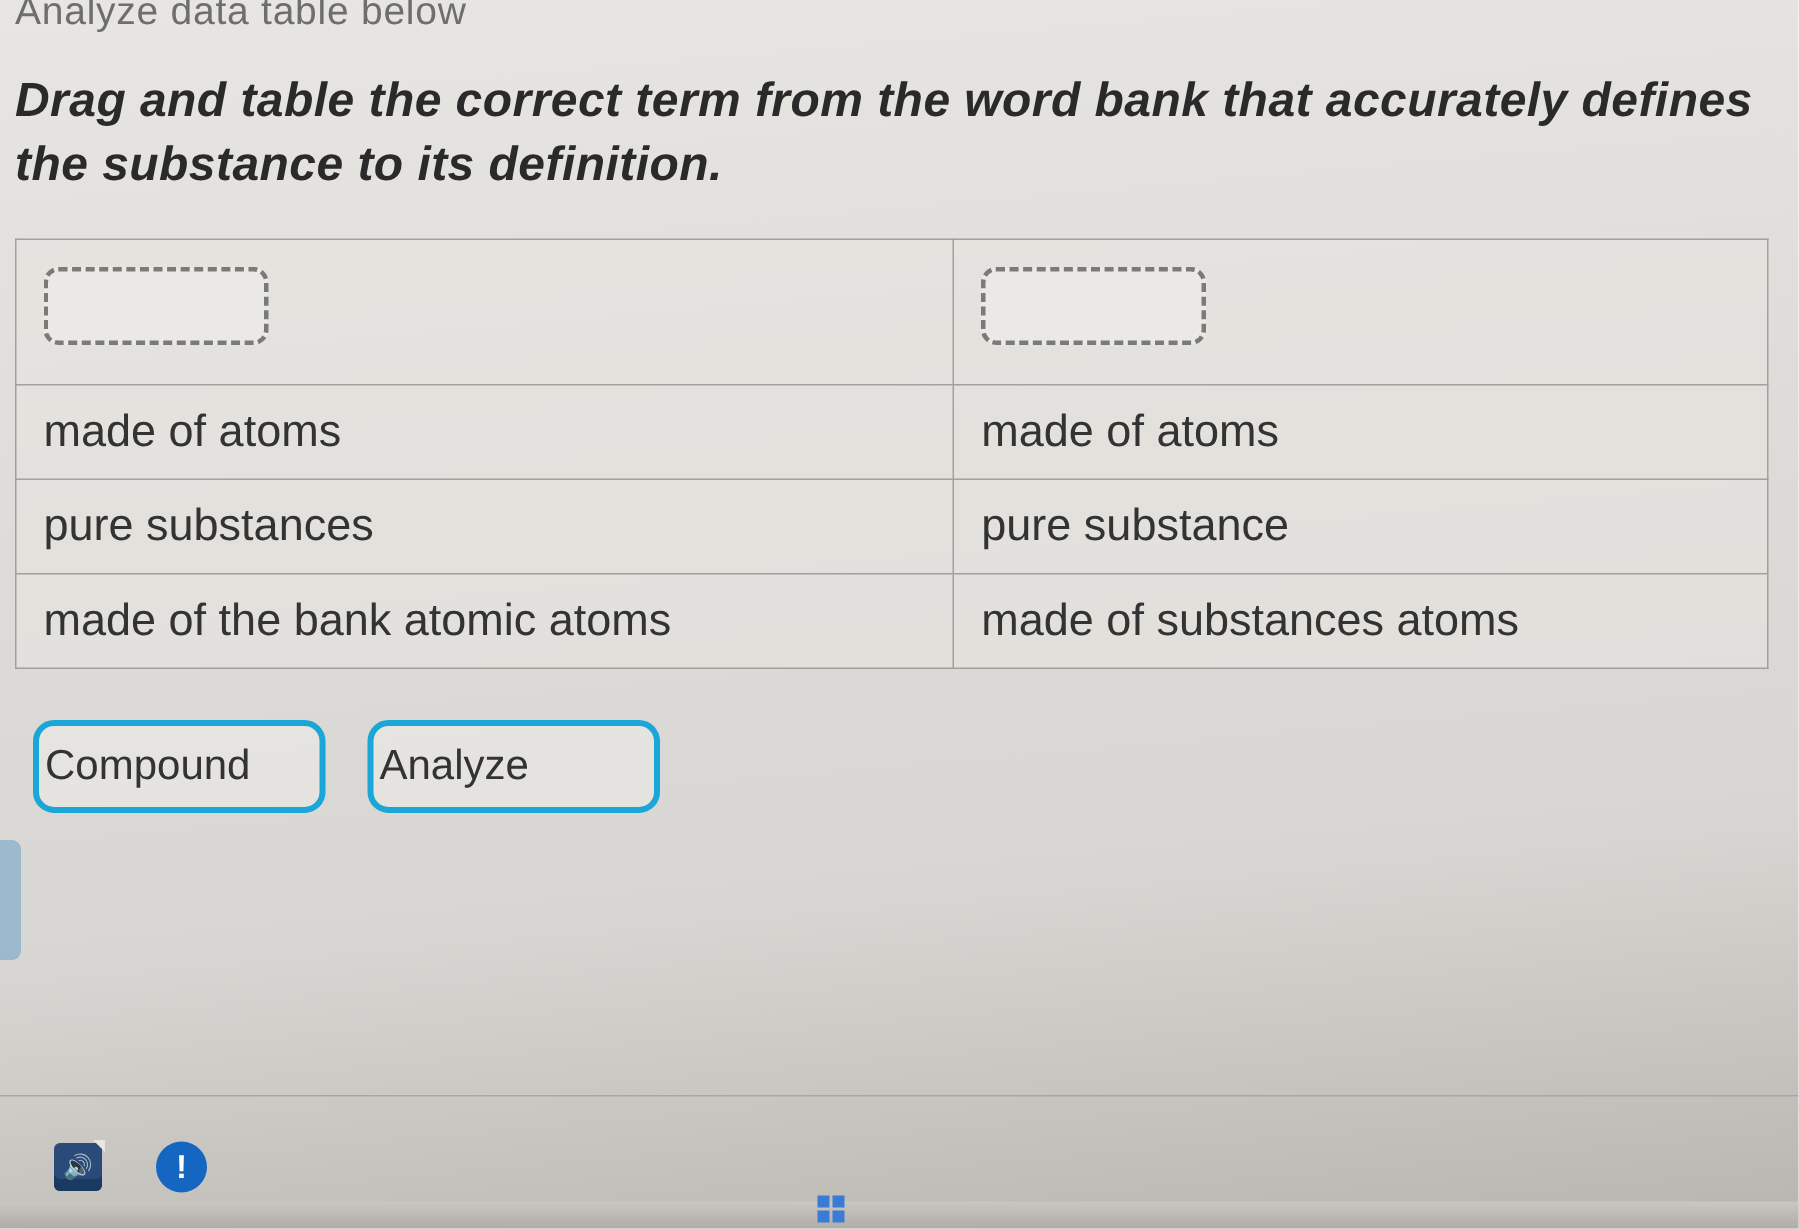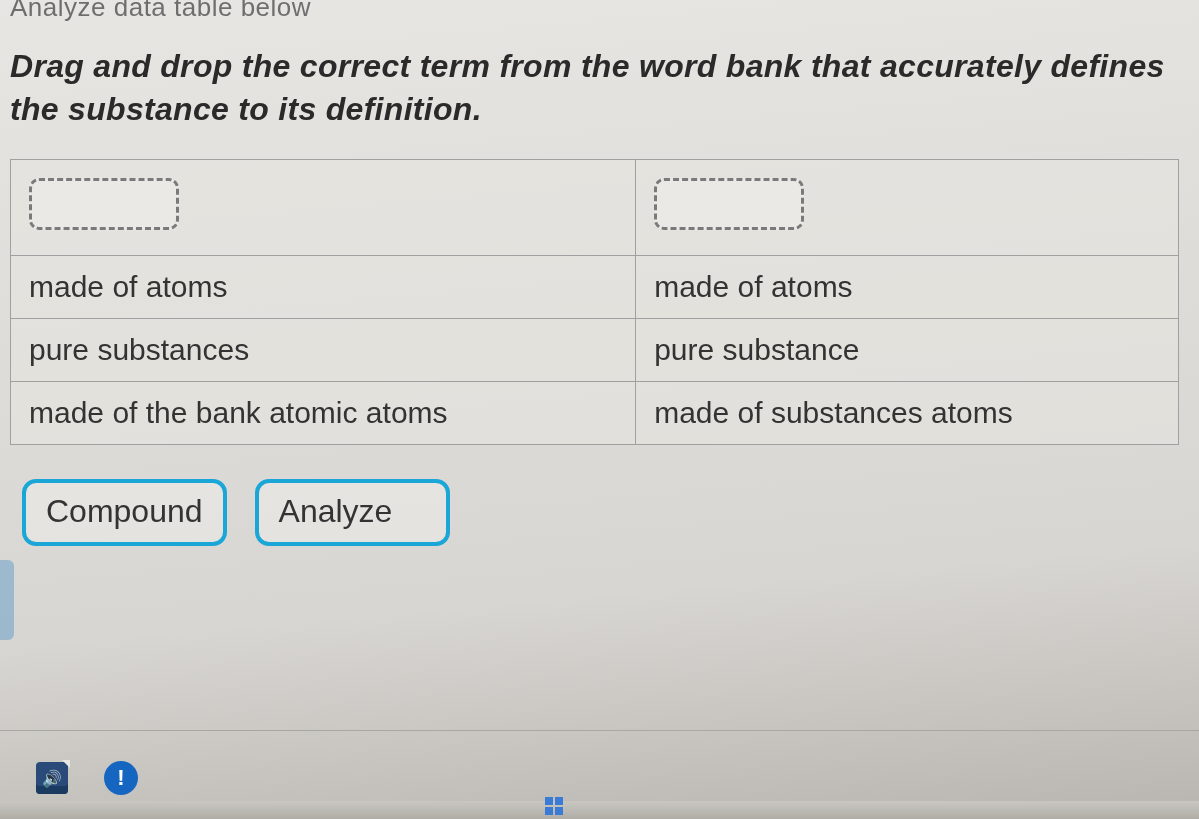--- a/index.html
+++ b/index.html
@@ -59,23 +59,23 @@
   }
   .word-bank {
     display: flex;
     gap: 28px;
     margin-top: 34px;
     margin-left: 12px;
   }
   .chip {
     border: 4px solid #1aa6d6;
     border-radius: 14px;
-    padding: 10px 20px 12px 20px;
+    padding: 10px 20px 12px 4px;
     min-width: 195px;
-    font-size: 32px;
+    font-size: 28px;
     color: #333;
     background: rgba(235,235,232,0.6);
     cursor: grab;
     user-select: none;
   }
   .divider {
     position: absolute;
     left: 0; right: 0;
     bottom: 88px;
     height: 1px;
@@ -162,21 +162,21 @@
     background: #6aa0c8;
     border-radius: 0 6px 6px 0;
     opacity: 0.55;
   }
 </style>
 </head>
 <body>
 
 <div class="page">
   <div class="heading-small">Analyze data table below</div>
-  <div class="instruction">Drag and drop the correct term from the word bank that accurately defines the substance to its definition.</div>
+  <div class="instruction">Drag and table the correct term from the word bank that accurately defines the substance to its definition.</div>
 
   <table class="defs">
     <tbody>
         <tr class="header-row">
       <td>
         <span class="drop-target"></span>
       </td>
       <td>
         <span class="drop-target"></span>
       </td>

